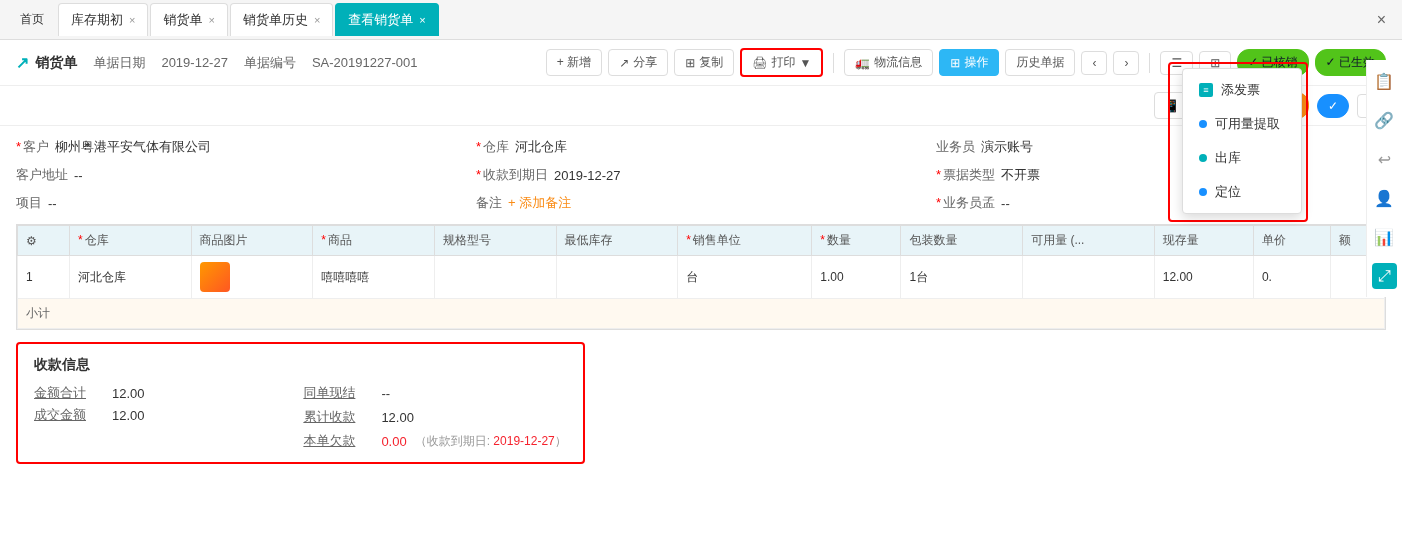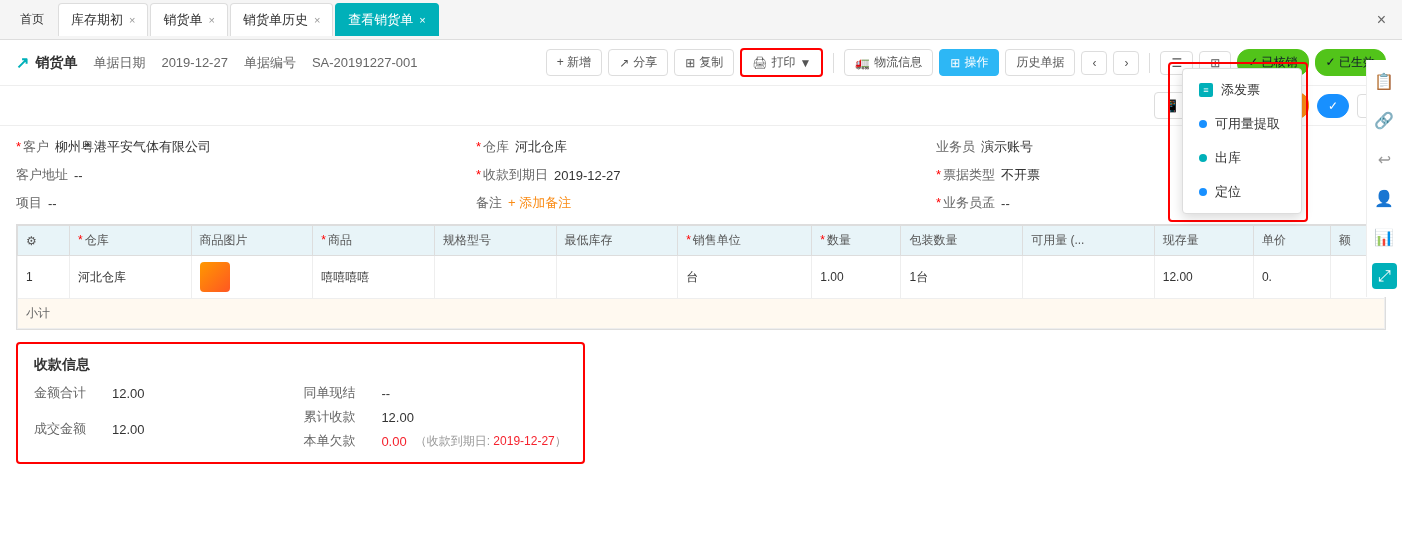--- a/index.html
+++ b/index.html
@@ -83,21 +83,21 @@
 
     
     .bottom-section { display: flex; padding: 12px 16px; gap: 20px; }
     .payment-info {
       border: 2px solid red; border-radius: 4px; padding: 12px 16px; min-width: 520px;
       background: #fff;
     }
     .payment-info h3 { font-size: 14px; font-weight: bold; margin-bottom: 10px; }
     .payment-grid { display: grid; grid-template-columns: 1fr 1fr; gap: 6px; }
     .payment-row { display: flex; gap: 8px; align-items: center; }
-    .payment-label { color: #666; white-space: nowrap; min-width: 70px; }
+    .payment-label { color: #666; white-space: nowrap; min-width: 70px; text-decoration: underline; }
     .payment-value { color: #333; }
     .payment-value.red { color: #f5222d; }
 
     
     .right-sidebar {
       position: fixed; right: 0; top: 60px; width: 36px; background: #fff;
       border-left: 1px solid #eee; display: flex; flex-direction: column; align-items: center;
       padding: 8px 0; gap: 12px;
     }
     .sidebar-icon { font-size: 16px; color: #999; cursor: pointer; padding: 4px; }
@@ -307,21 +307,21 @@
 
     <div class="bottom-section">
       <div class="payment-info">
         <h3>收款信息</h3>
         <div class="payment-grid">
           <div>
             <div class="payment-row">
               <span class="payment-label">金额合计</span>
               <span class="payment-value">12.00</span>
             </div>
-            <div class="payment-row" style="margin-top:18px;">
+            <div class="payment-row" style="margin-top:4px;">
               <span class="payment-label">成交金额</span>
               <span class="payment-value">12.00</span>
             </div>
           </div>
           <div>
             <div class="payment-row">
               <span class="payment-label">同单现结</span>
               <span class="payment-value">--</span>
             </div>
             <div class="payment-row" style="margin-top:6px;">

